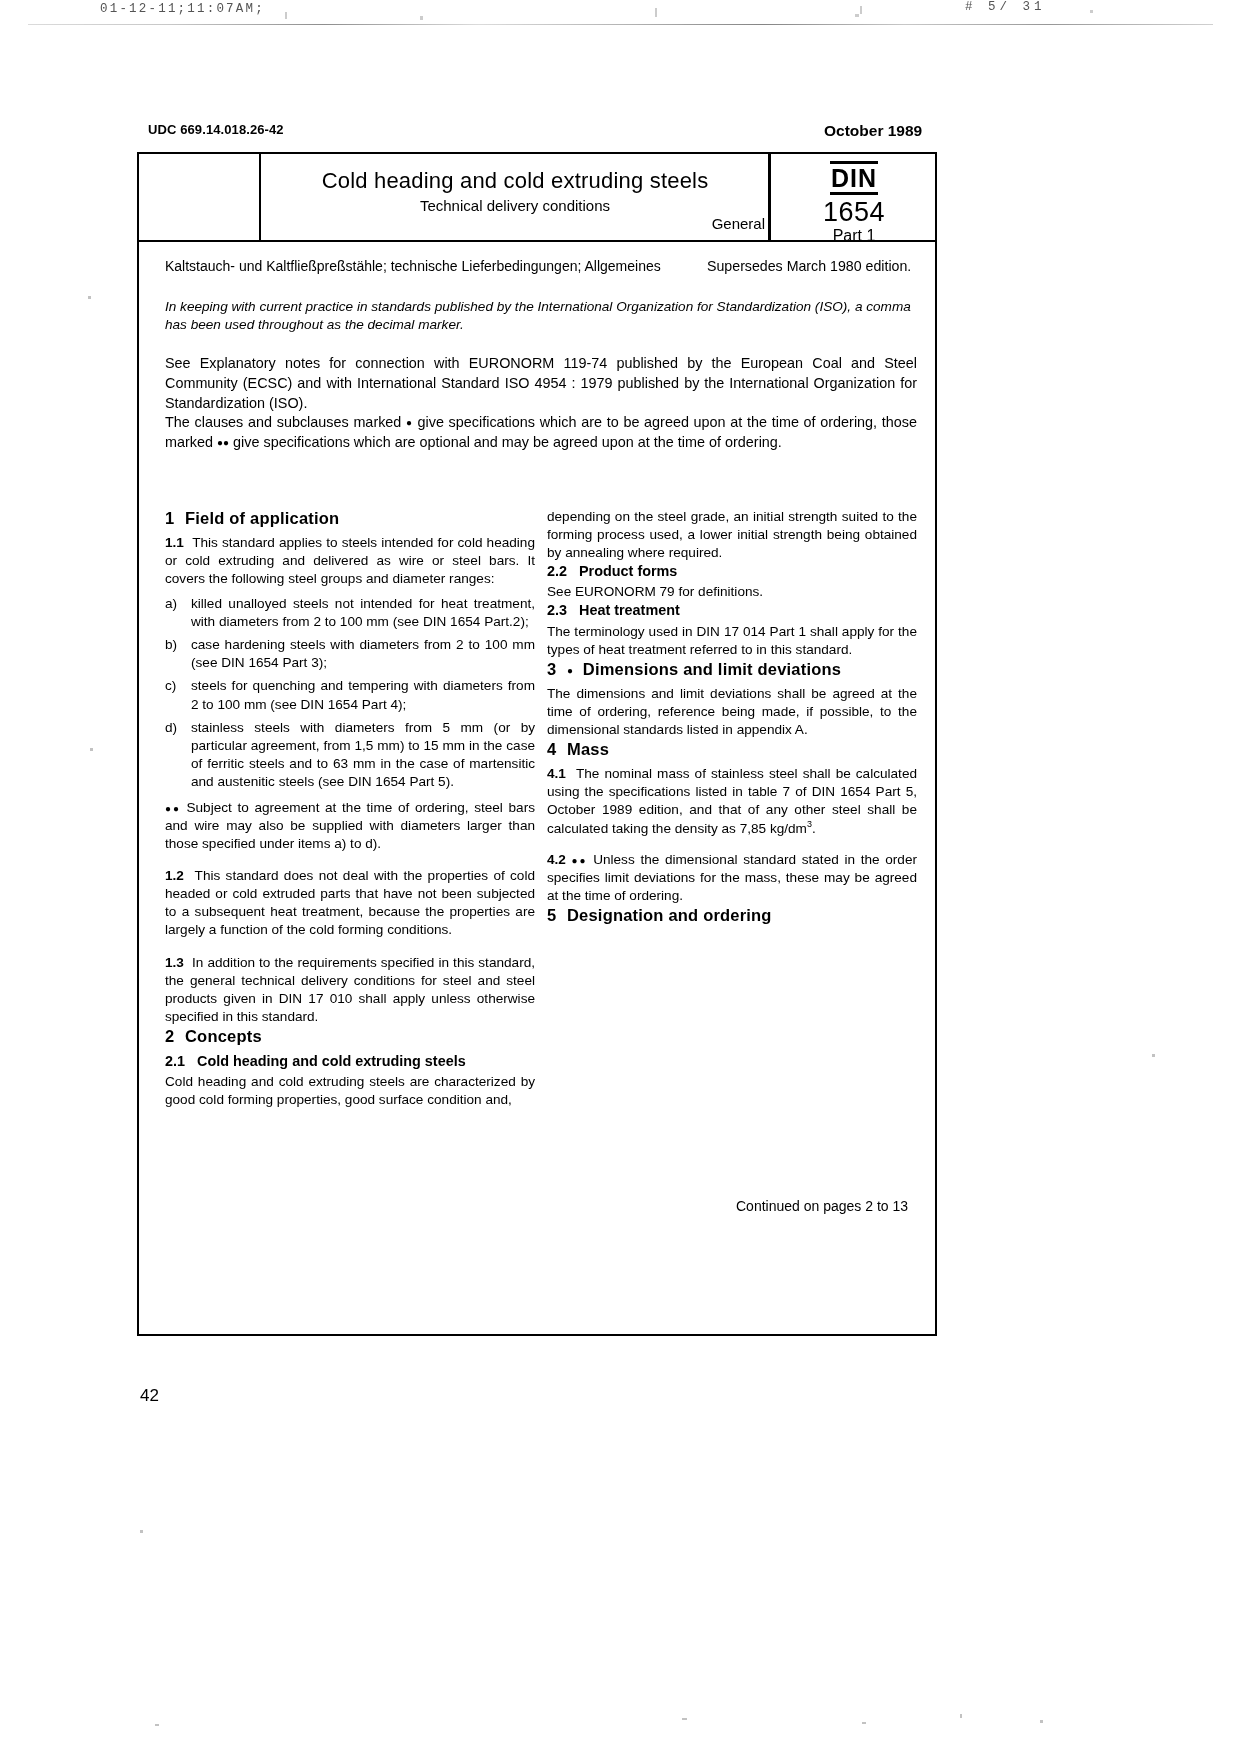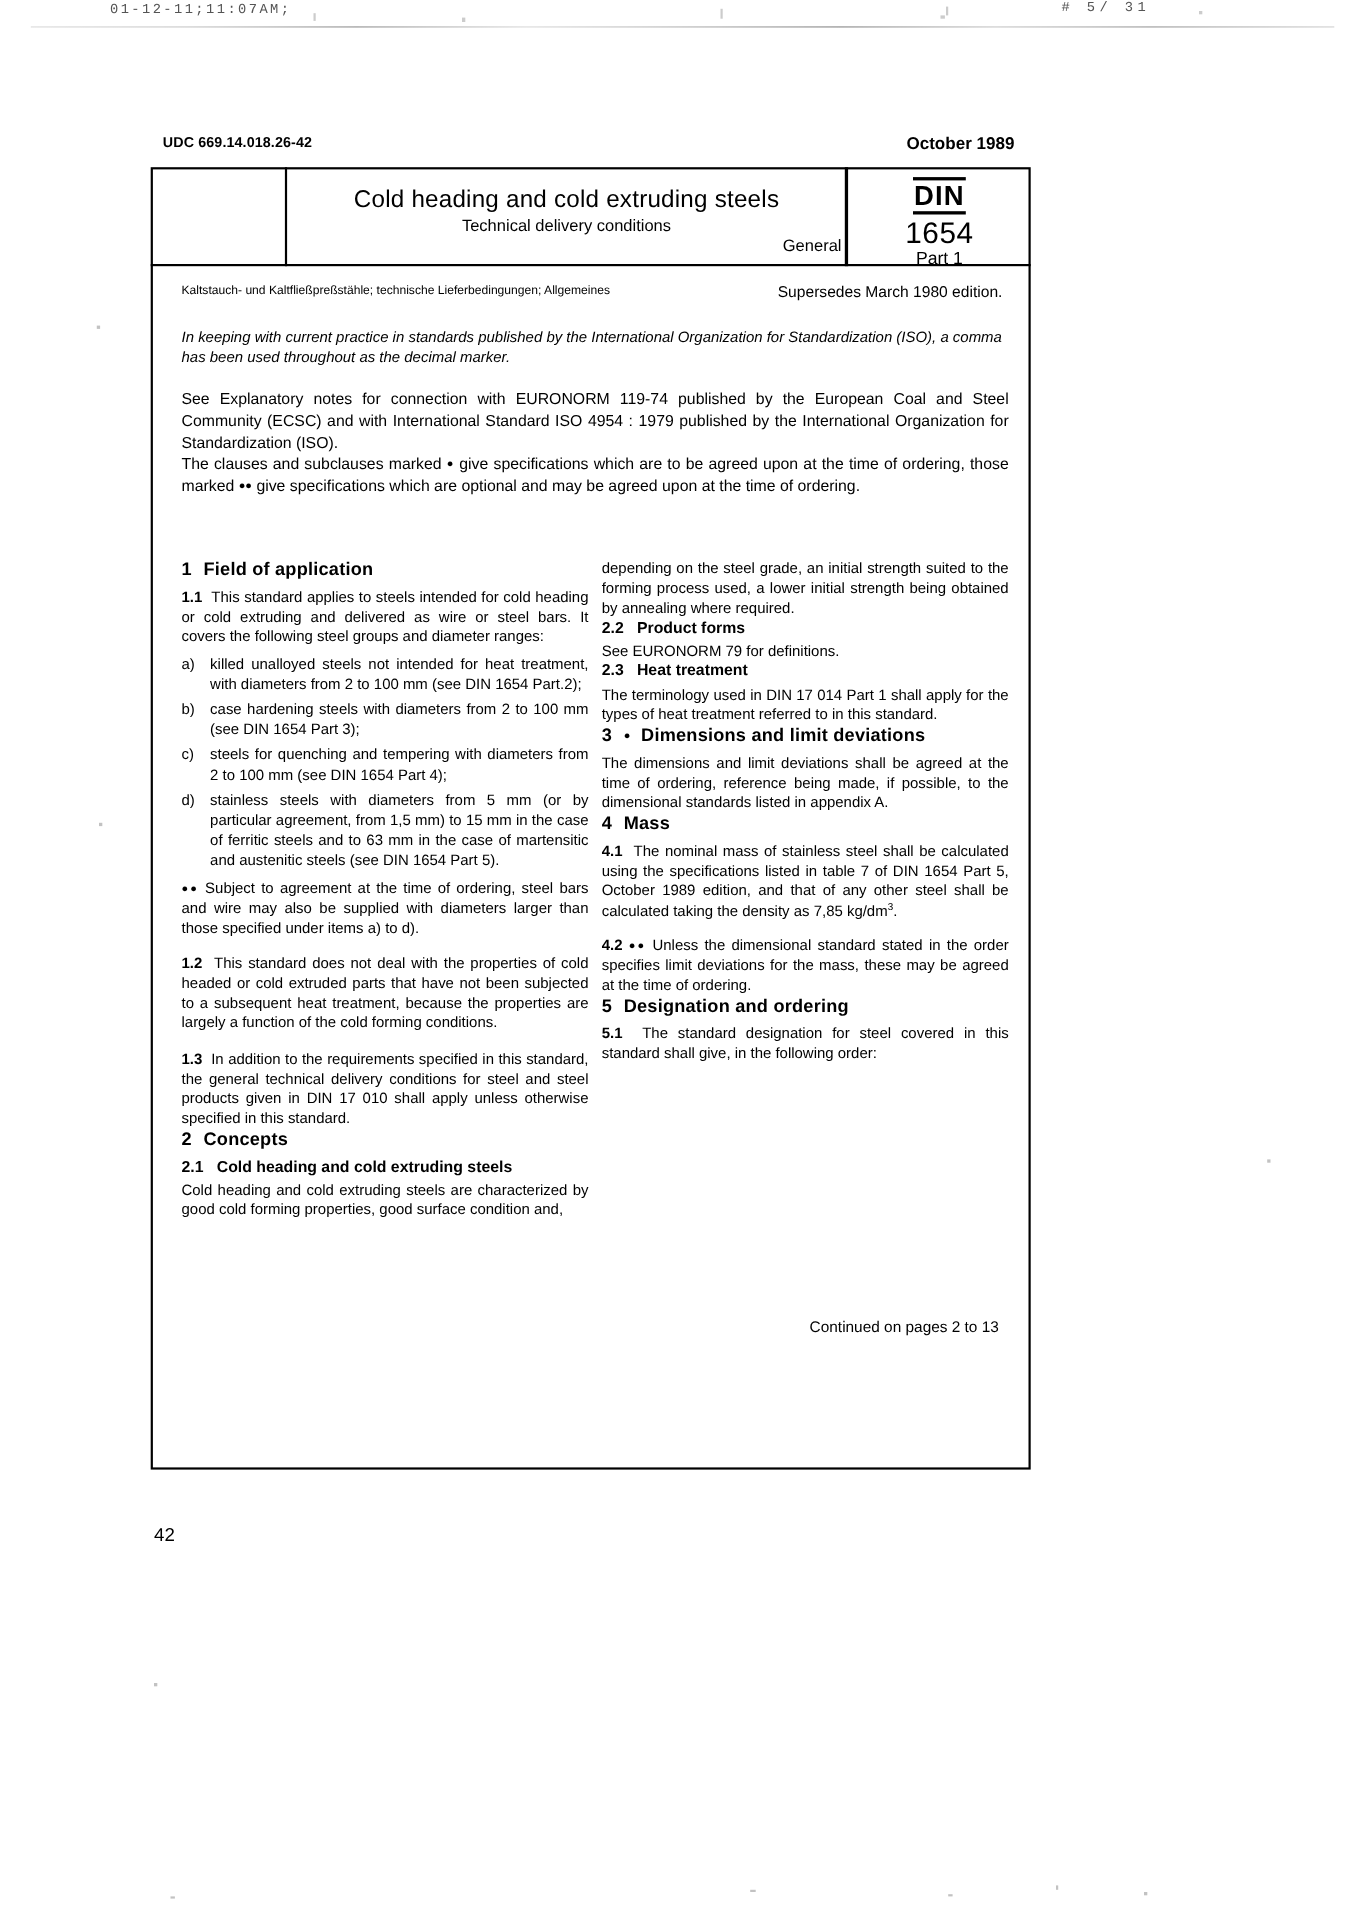--- a/index.html
+++ b/index.html
@@ -78,21 +78,21 @@
     font-size:27px;letter-spacing:.5px;
   }
   .din-part{
     position:absolute;left:771px;top:227px;width:166px;text-align:center;
     font-size:16px;
   }
 
   
   .de-line{
     position:absolute;left:165px;top:258px;
-    font-size:11px;white-space:nowrap;
+    font-size:14px;white-space:nowrap;
   }
   .supersedes{
     position:absolute;left:707px;top:258px;
     font-size:14.2px;white-space:nowrap;
   }
 
   .iso-note{
     position:absolute;left:165px;top:298px;width:752px;
     font-size:13.6px;font-style:italic;line-height:1.35;
   }
@@ -228,21 +228,20 @@
     <p class="t">The dimensions and limit deviations shall be agreed at the time of ordering, reference being made, if possible, to the dimensional standards listed in appendix A.</p>
 
     <h2 class="sec sp-top-lg"><span class="num">4</span><span>Mass</span></h2>
 
     <p class="t"><span class="bold-run">4.1</span>&nbsp;&nbsp;<span>The nominal mass of stainless steel shall be calculated using the specifications listed in table 7 of DIN 1654 Part 5, October 1989 edition, and that of any other steel shall be calculated taking the density as 7,85 kg/dm</span><sup>3</sup><span>.</span></p>
 
     <p class="t" style="margin-top:13px;"><span class="bold-run">4.2</span>&nbsp;<span class="dot">●●</span>&nbsp;<span>Unless the dimensional standard stated in the order specifies limit deviations for the mass, these may be agreed at the time of ordering.</span></p>
 
     <h2 class="sec sp-top-lg"><span class="num">5</span><span>Designation and ordering</span></h2>
 
-    <p class="t"><span class="bold-run">5.1</span>&nbsp;&nbsp;<span>The standard designation for steel covered in this standard shall give, in the following order:</span></p>
   </div>
 
   <div class="continued">Continued on pages 2 to 13</div>
   <div class="folio">42</div>
 
   <div class="bspeck" style="left:140px;top:1530px;width:3px;height:3px;"></div>
   <div class="bspeck" style="left:682px;top:1718px;width:5px;height:2px;"></div>
   <div class="bspeck" style="left:862px;top:1722px;width:4px;height:2px;"></div>
   <div class="bspeck" style="left:1040px;top:1720px;width:3px;height:3px;"></div>
   <div class="bspeck" style="left:960px;top:1714px;width:2px;height:4px;"></div>

